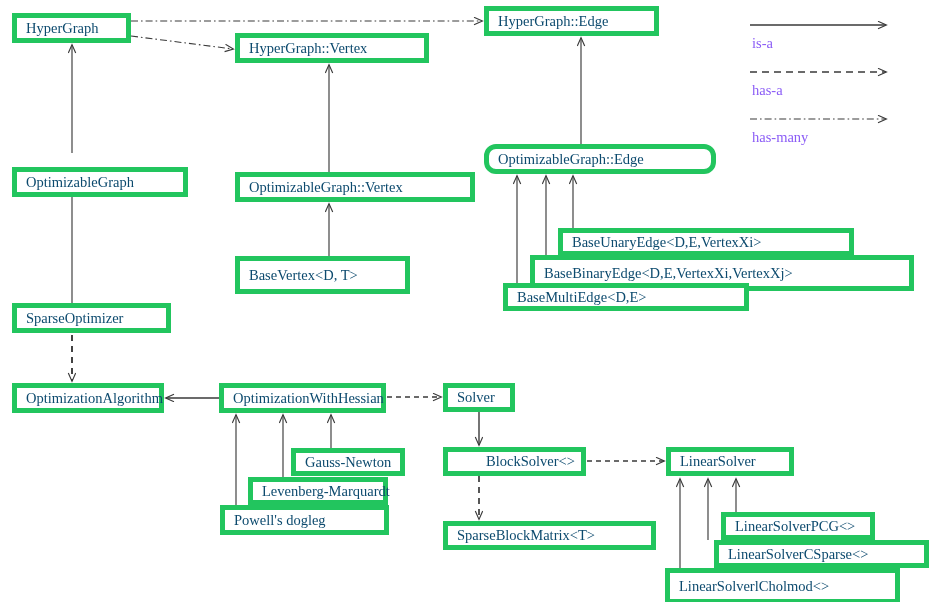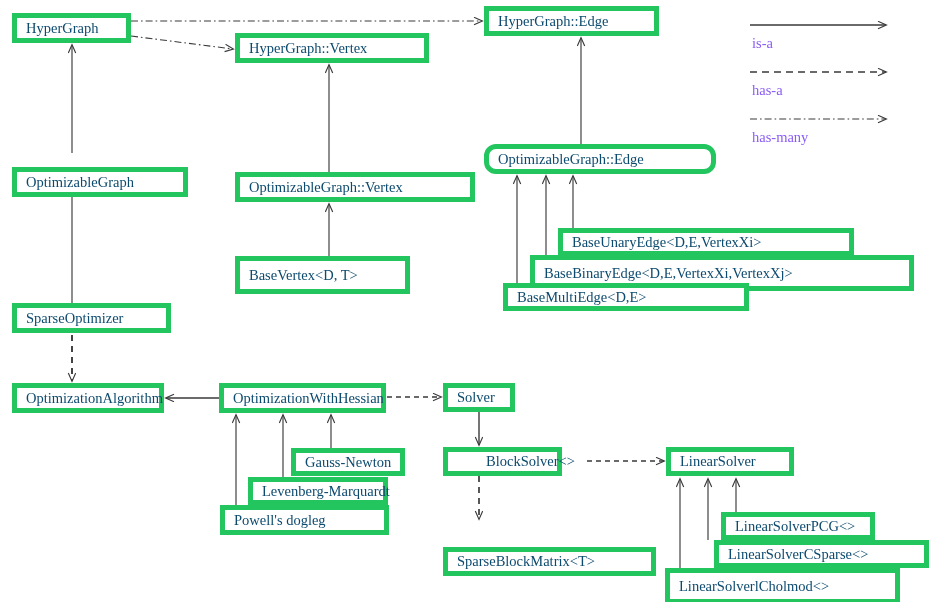--- a/index.html
+++ b/index.html
@@ -160,22 +160,22 @@
 
   <div class="node" style="left:12px;  top:303px; width:159px; height:30px;">SparseOptimizer</div>
   <div class="node" style="left:12px; top:383px; width:152px; height:30px;">OptimizationAlgorithm</div>
   <div class="node" style="left:219px; top:383px; width:167px; height:30px;padding-left:9px;">OptimizationWithHessian</div>
 
   <div class="node" style="left:275px; top:448px; width:114px; height:28px; z-index:8;margin-left:16px;">Gauss-Newton</div>
   <div class="node" style="left:248px; top:477px; width:140px; height:28px; z-index:9;">Levenberg-Marquardt</div>
   <div class="node" style="left:220px; top:505px; width:169px; height:30px; z-index:10;">Powell's dogleg</div>
 
   <div class="node" style="left:443px; top:383px; width:72px;  height:29px;">Solver</div>
-  <div class="node" style="left:443px; top:447px; width:119px; height:29px;padding-left:38px;">BlockSolver&lt;&gt;</div>
-  <div class="node" style="left:443px; top:521px; width:213px; height:29px;margin-top:26px;">SparseBlockMatrix&lt;T&gt;</div>
+  <div class="node" style="left:443px; top:447px; width:143px; height:29px;padding-left:38px;">BlockSolver&lt;&gt;</div>
+  <div class="node" style="left:443px; top:521px; width:213px; height:29px;">SparseBlockMatrix&lt;T&gt;</div>
 
   <div class="node" style="left:666px; top:447px; width:128px; height:29px;">LinearSolver</div>
   <div class="node" style="left:721px; top:512px; width:154px; height:28px; z-index:8;">LinearSolverPCG&lt;&gt;</div>
   <div class="node" style="left:714px; top:540px; width:215px; height:28px; z-index:9;">LinearSolverCSparse&lt;&gt;</div>
   <div class="node" style="left:665px; top:568px; width:235px; height:36px; z-index:10;">LinearSolverlCholmod&lt;&gt;</div>
 
   <div class="legend-label" style="left:752px; top:36px;">is-a</div>
   <div class="legend-label" style="left:752px; top:83px;">has-a</div>
   <div class="legend-label" style="left:752px; top:130px;">has-many</div>
 

